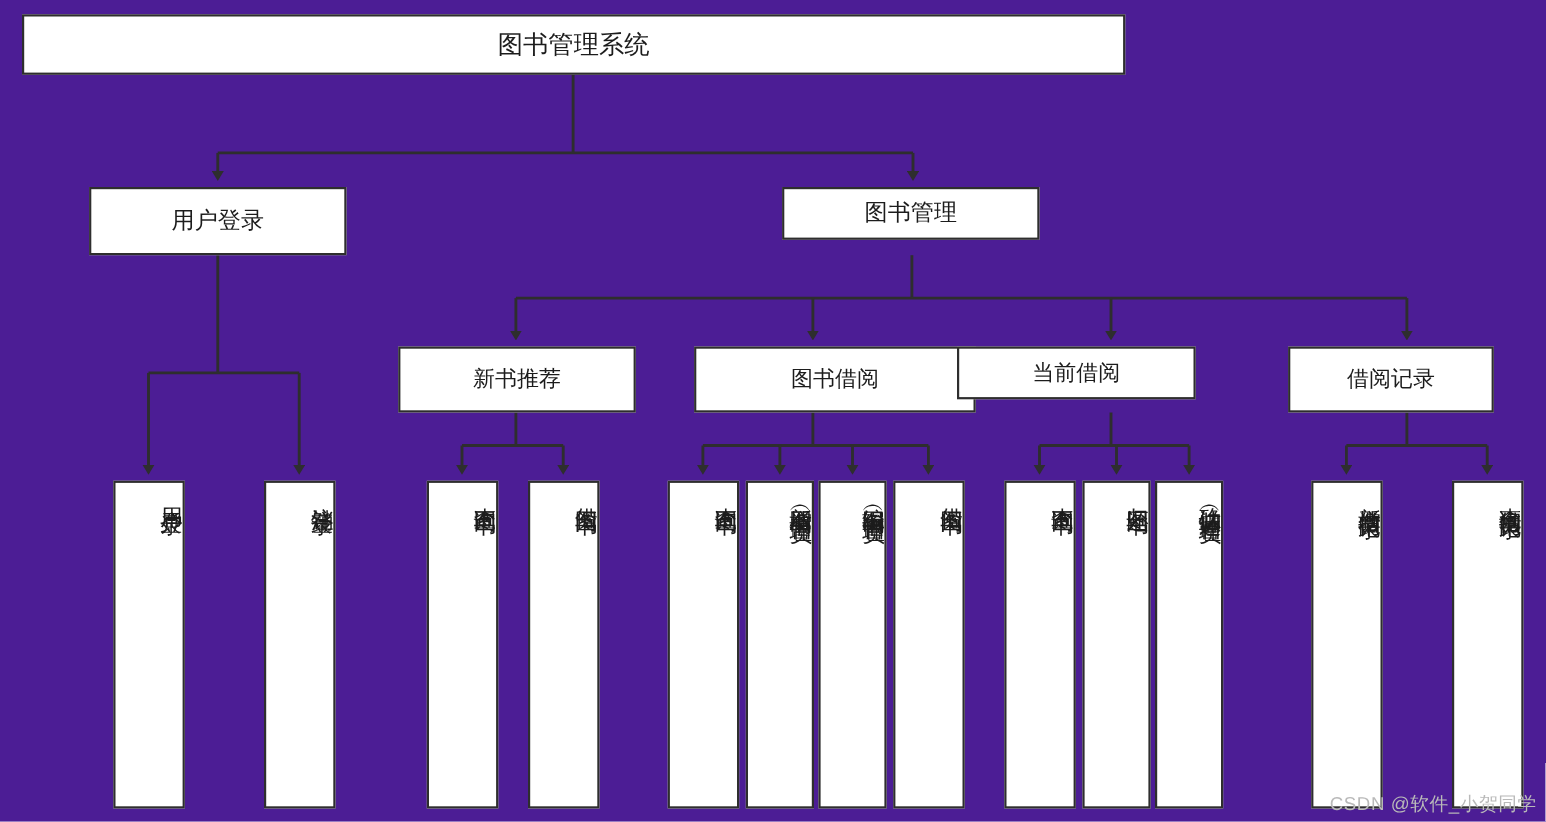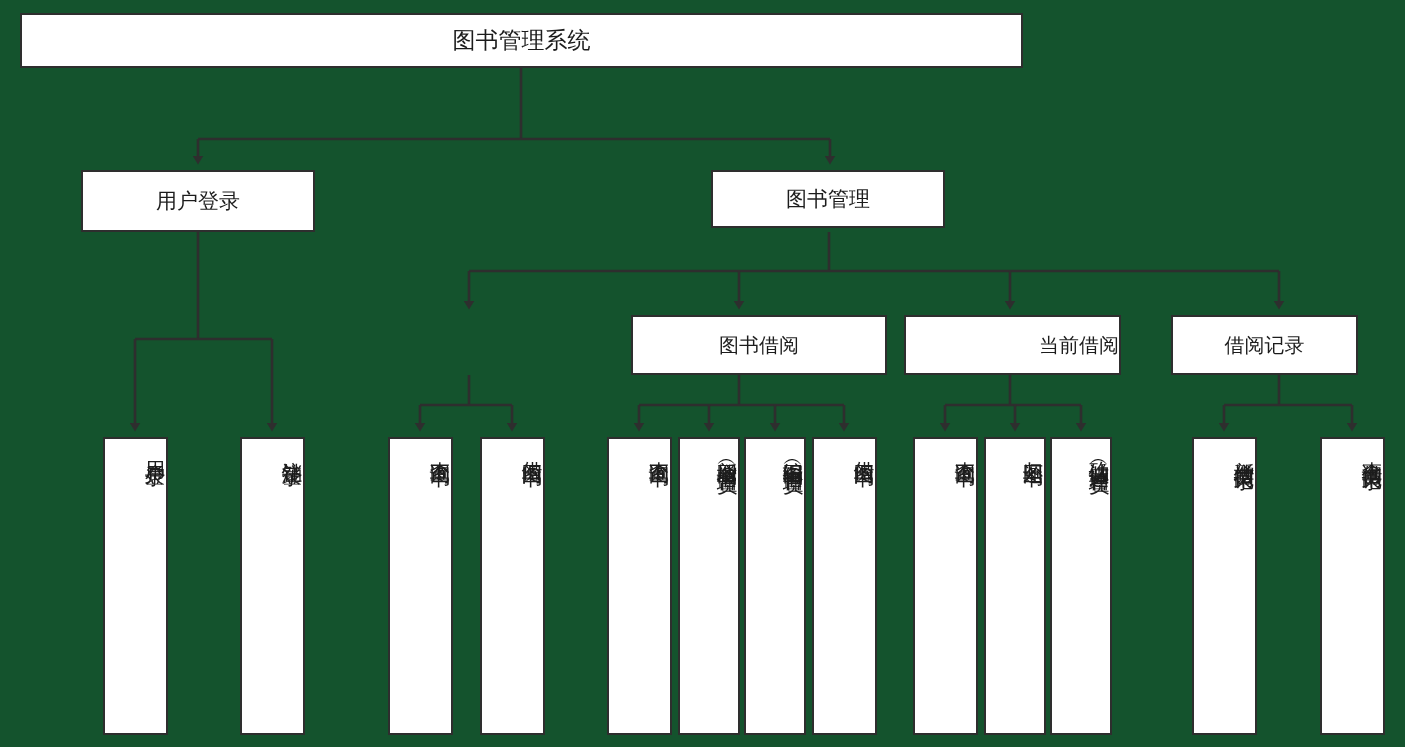--- a/index.html
+++ b/index.html
@@ -7,21 +7,21 @@
     padding: 0;
     background: #ffffff;
   }
   body {
     font-family: "Liberation Sans", "DejaVu Sans", sans-serif;
   }
   #canvas {
     position: relative;
     width: 1405px;
     height: 747px;
-    background: #14532d;
+    background: #4c1d95;
     overflow: hidden;
   }
   svg.edges {
     position: absolute;
     left: 0;
     top: 0;
     width: 1405px;
     height: 747px;
     pointer-events: none;
   }
@@ -126,28 +126,31 @@
     </g>
   </svg>
 
   <div class="node level0" style="left:20px; top:13px; width:1003px; height:55px;">
     <span class="label">图书管理系统</span>
   </div>
 
   <div class="node level1" style="left:81px; top:170px; width:234px; height:62px;">
     <span class="label">用户登录</span>
   </div>
-  <div class="node level1" style="left:711px; top:170px; width:234px; height:58px;">
+  <div class="node level1" style="left:711px; top:170px; width:234px; height:48px;">
     <span class="label">图书管理</span>
   </div>
 
+  <div class="node level2" style="left:362px; top:315px; width:216px; height:60px;">
+    <span class="label">新书推荐</span>
+  </div>
   <div class="node level2" style="left:631px; top:315px; width:256px; height:60px;">
     <span class="label">图书借阅</span>
   </div>
-  <div class="node level2" style="left:904px; top:315px; width:217px; height:60px;justify-content:flex-end;">
+  <div class="node level2" style="left:870px; top:315px; width:217px; height:48px;">
     <span class="label">当前借阅</span>
   </div>
   <div class="node level2" style="left:1171px; top:315px; width:187px; height:60px;">
     <span class="label">借阅记录</span>
   </div>
 
   <div class="node leaf" style="left:103px; top:437px; width:65px; height:298px;">
     <span class="label">用户登录</span>
   </div>
   <div class="node leaf" style="left:240px; top:437px; width:65px; height:298px;">
@@ -180,14 +183,15 @@
   <div class="node leaf" style="left:1050px; top:437px; width:62px; height:298px;">
     <span class="label">确认归还（管理员）</span>
   </div>
   <div class="node leaf" style="left:1192px; top:437px; width:65px; height:298px;">
     <span class="label">新增借阅记录</span>
   </div>
   <div class="node leaf" style="left:1320px; top:437px; width:65px; height:298px;">
     <span class="label">查询借阅记录</span>
   </div>
 
+  <div id="watermark">CSDN @软件_小贺同学</div>
 
 </div>
 
 </body></html>

